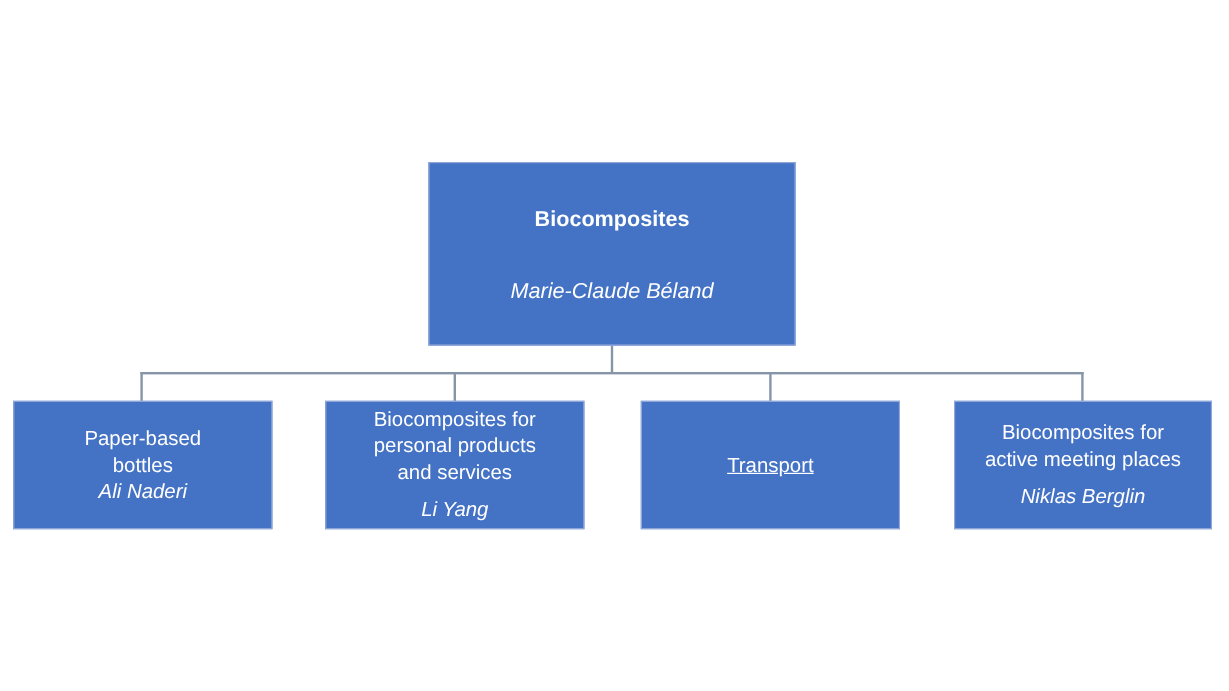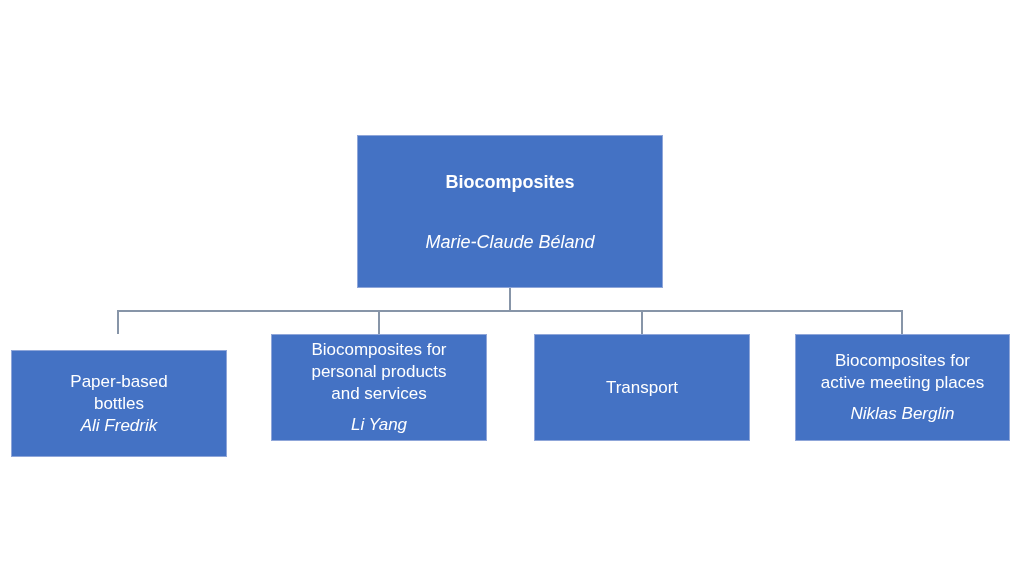--- a/index.html
+++ b/index.html
@@ -32,23 +32,23 @@
     line-height: 24px;
   }
   .node-root .node-title { font-weight: bold; }
 
   .node-child {
     top: 334px;
     height: 107px;
     font-size: 17px;
     line-height: 22px;
   }
-  .child-1 { left: 11px;  width: 216px; margin-top: 16px; }
+  .child-1 { left: 11px;  width: 216px; }
   .child-2 { left: 271px; width: 216px; }
-  .child-3 { left: 534px; width: 216px; }
+  .child-3 { left: 534px; width: 216px; text-decoration: underline; }
   .child-4 { left: 795px; width: 215px; }
 
   .node-title { white-space: pre-line; }
   .node-person { font-style: italic; margin-top: 36px; }
   .node-child .node-person { margin-top: 9px; }
   .child-1 .node-person { margin-top: 0; }
 
   .connector {
     position: absolute;
     background: #8795A8;
@@ -76,21 +76,21 @@
   <div class="connector conn-v conn-drop-4"></div>
 
   <div class="node node-root">
     <div class="node-title">Biocomposites</div>
     <div class="node-person">Marie-Claude Béland</div>
   </div>
 
   <div class="node node-child child-1">
     <div class="node-title">Paper-based
 bottles</div>
-    <div class="node-person">Ali Fredrik</div>
+    <div class="node-person">Ali Naderi</div>
   </div>
 
   <div class="node node-child child-2">
     <div class="node-title">Biocomposites for
 personal products
 and services</div>
     <div class="node-person">Li Yang</div>
   </div>
 
   <div class="node node-child child-3">

